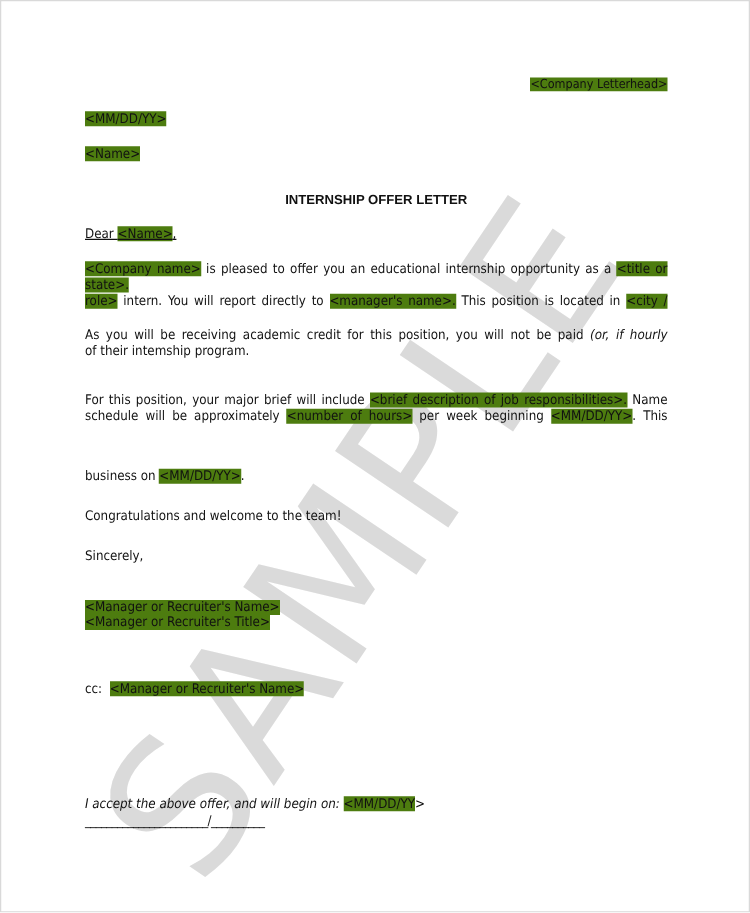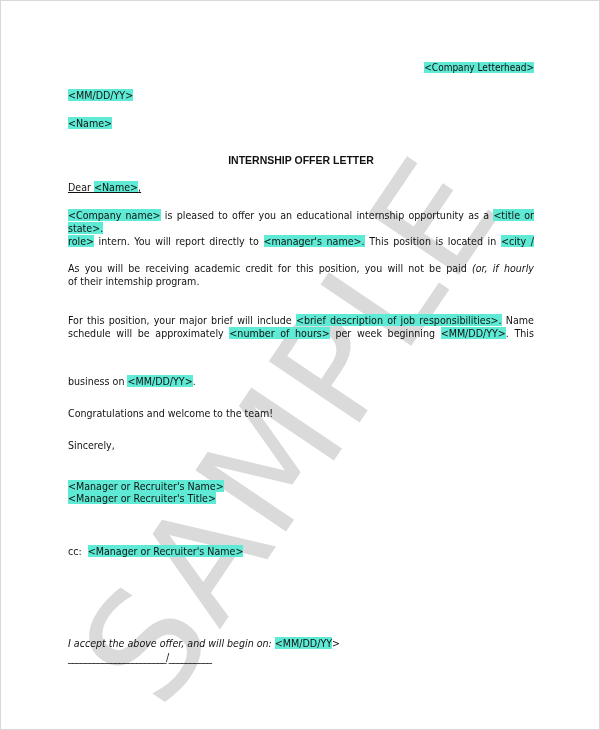--- a/index.html
+++ b/index.html
@@ -7,21 +7,21 @@
   .page {
     position: absolute; left: 0; top: 0; width: 598px; height: 728px;
     border: 1px solid #d9d9d9; background: #fff; overflow: hidden;
   }
   .doc {
     position: absolute; left: 67px; top: 0; width: 466px;
     font-family: "DejaVu Sans Condensed", "DejaVu Sans", sans-serif;
     font-size: 10.6px; color: #111; line-height: 13px;
     font-stretch: condensed;
   }
-  .hl { background: #5eead4; }
+  .hl { background: #4d7c0f; }
   .abs { position: absolute; left: 0; white-space: nowrap; }
   .letterhead { position: absolute; top: 60px; right: 0; white-space: nowrap; font-size: 10px; }
   .title {
     position: absolute; top: 153px; left: 0; width: 466px; text-align: center;
     font-family: "Liberation Sans", sans-serif; font-weight: bold; font-size: 10.5px; color: #111;
   }
   .para { position: absolute; left: 0; width: 466px; text-align: justify; text-align-last: left; }
   .para .ln { display: block; text-align: justify; text-align-last: justify; height: 13px; white-space: nowrap; }
   .para .ln.last { text-align-last: left; }
   .it { font-style: italic; }

